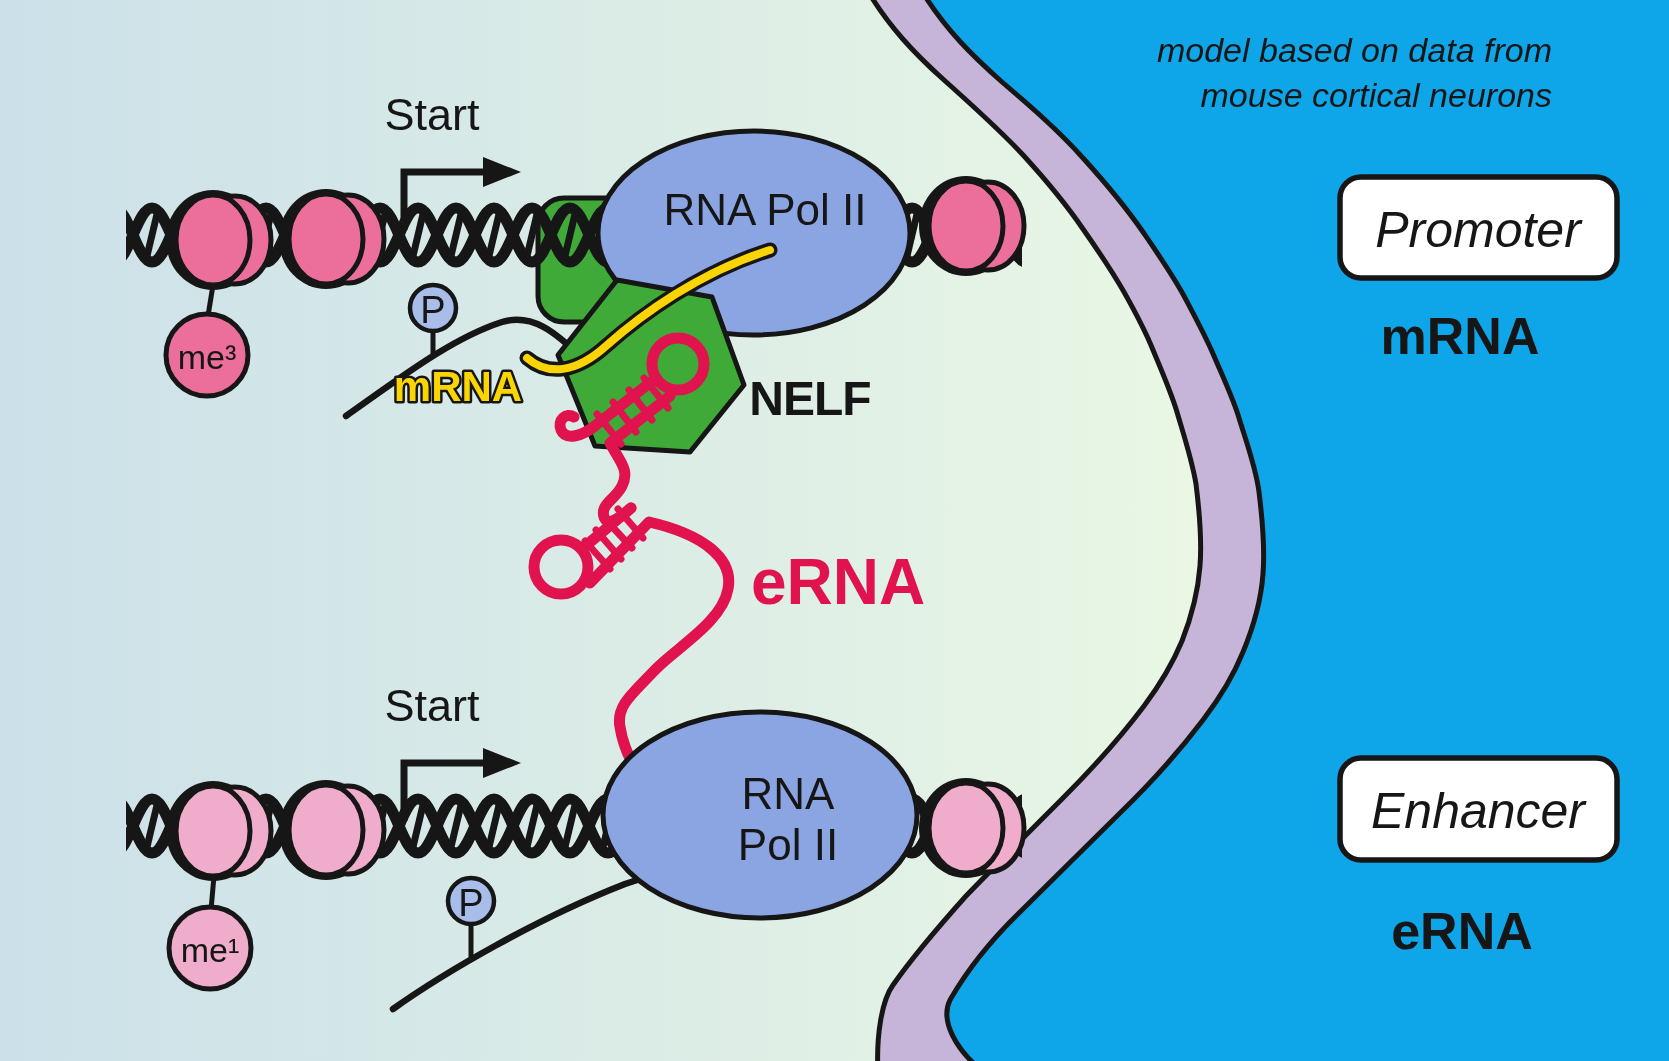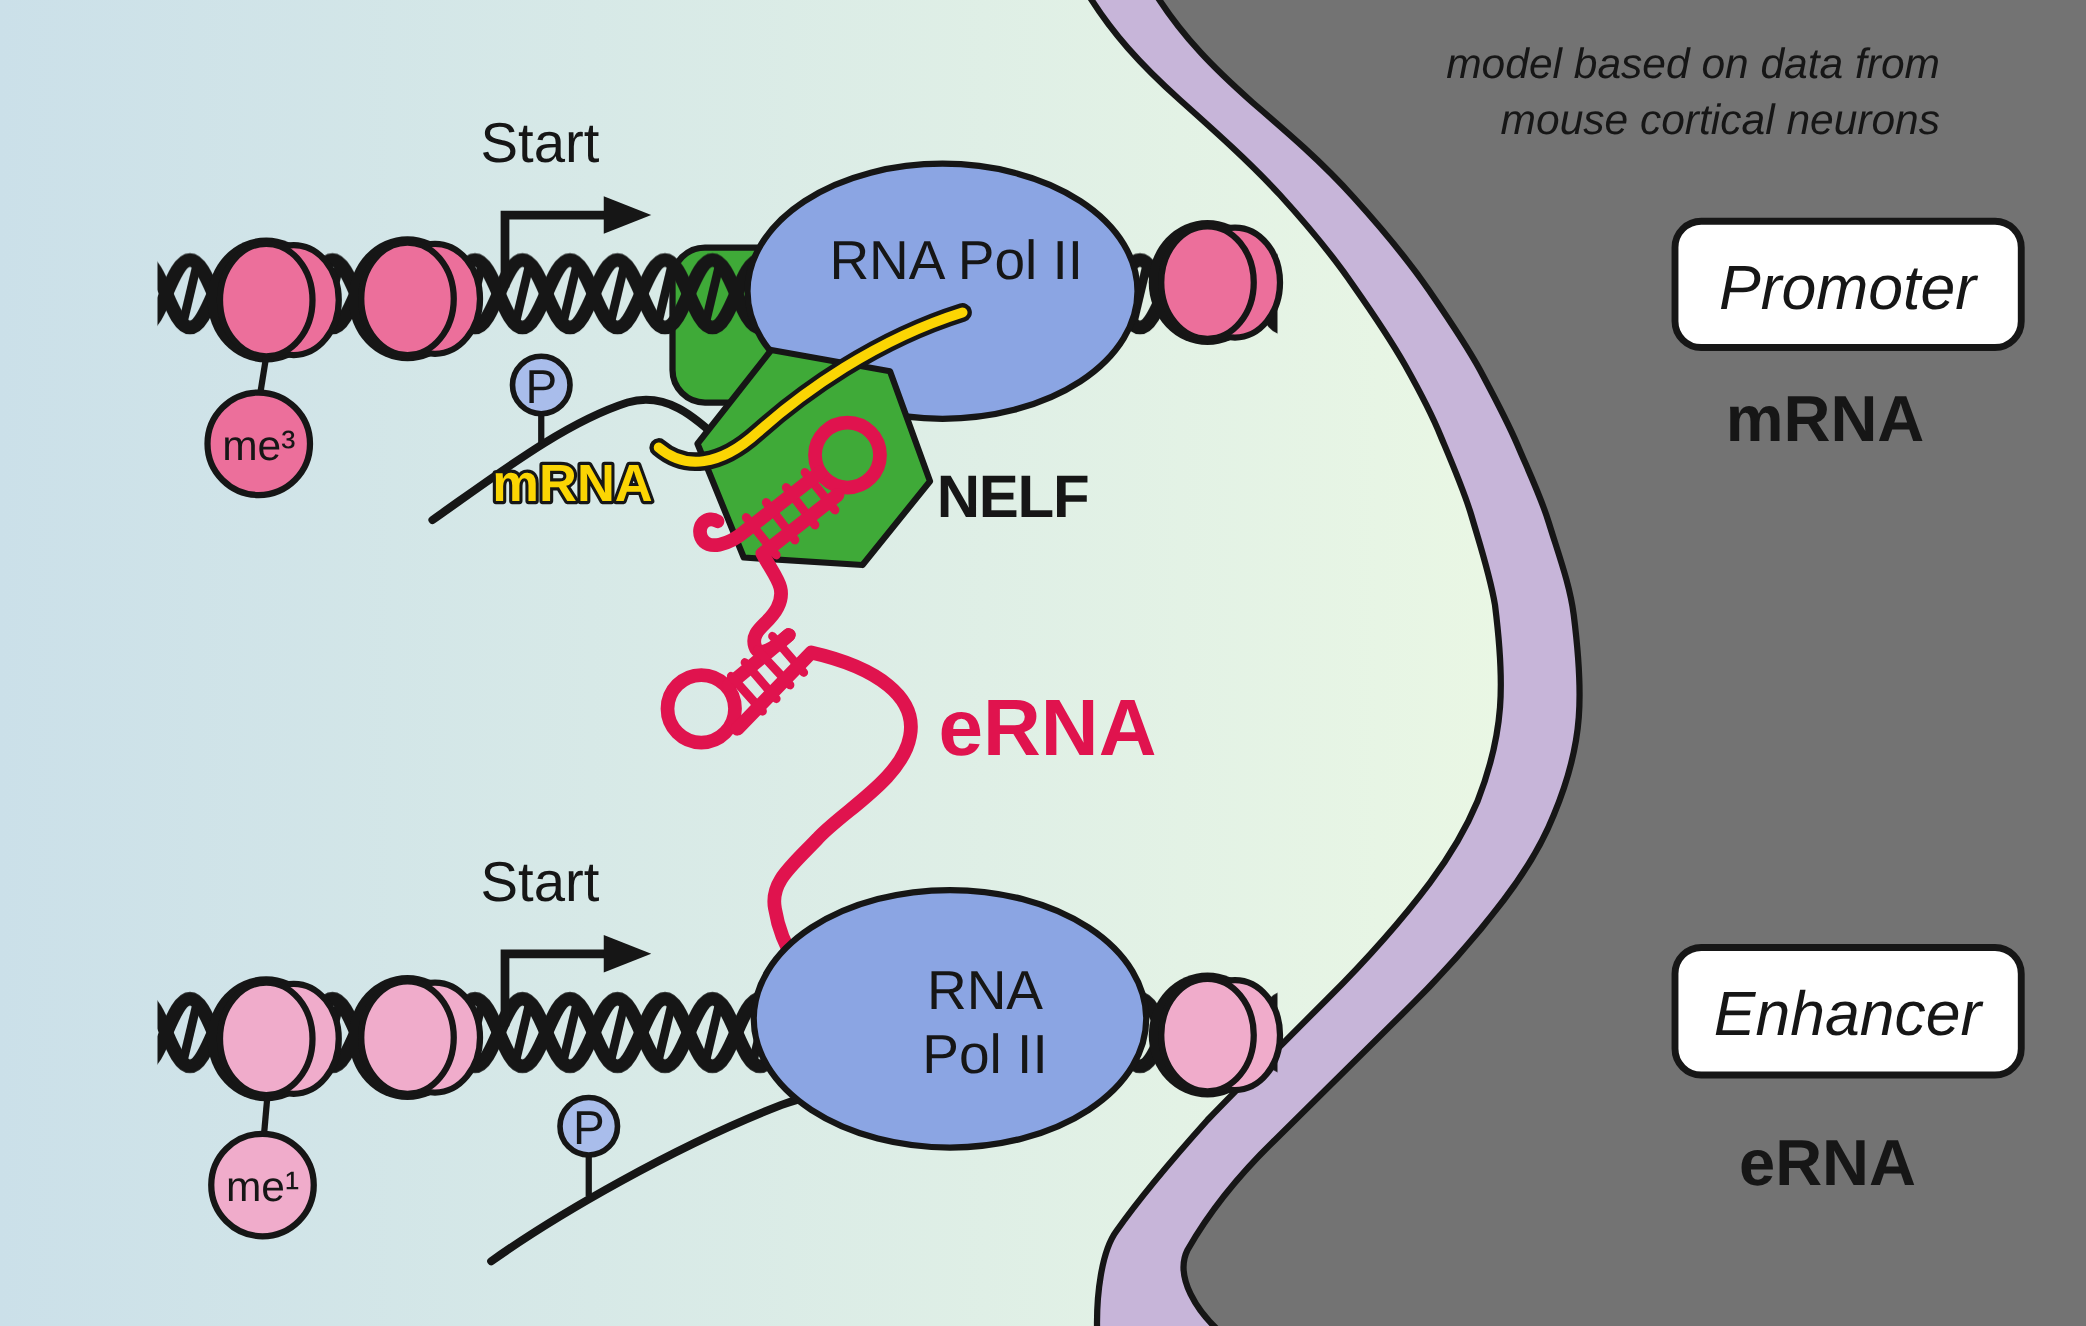--- a/index.html
+++ b/index.html
@@ -1,16 +1,16 @@
 <!DOCTYPE html>
 <html style="--c-background: #ffffff; --c-nucleus-gradient-left: #cbe0e9; --c-nucleus-gradient-right: #ebf8e4; --c-nuclear-membrane: #c7b5d9; --c-outline: #161616; --c-dna: #161616; --c-nucleosome-promoter: #ec6f9b; --c-nucleosome-enhancer: #f0accb; --c-phosphate: #a9bdeb; --c-rna-pol-ii: #8ba5e3; --c-nelf: #3faa38; --c-mrna: #fbd503; --c-erna: #e0134e;"><head>
 <meta charset="utf-8">
 <style>
   html,body{margin:0;padding:0;background:#ffffff;}
-  .stage{width:1669px;height:1061px;position:relative;background:#737373;overflow:hidden;}
+  .stage{width:1669px;height:1061px;position:relative;background:#0ea5e9;overflow:hidden;}
   svg{display:block;}
   svg text{font-family:"Liberation Sans",sans-serif;fill:#161616;}
 
   .dna-strand{fill:none;stroke:var(--c-dna,#161616);stroke-width:11;}
   .dna-rung{stroke:var(--c-dna,#161616);stroke-width:7;}
 
   .membrane-fill{fill:var(--c-nuclear-membrane,#c7b5d9);stroke:none;}
   .edge{fill:none;stroke:var(--c-outline,#161616);stroke-width:5;}
 
   .green{fill:var(--c-nelf,#3faa38);stroke:var(--c-outline,#161616);stroke-width:5;stroke-linejoin:round;}

